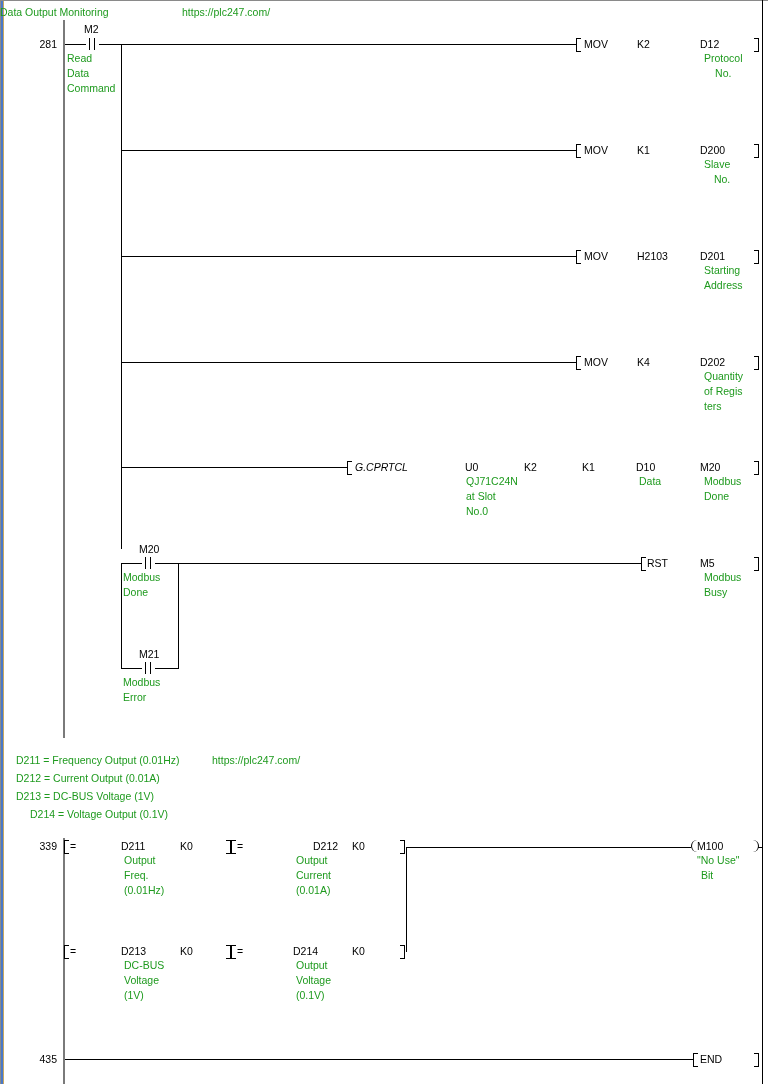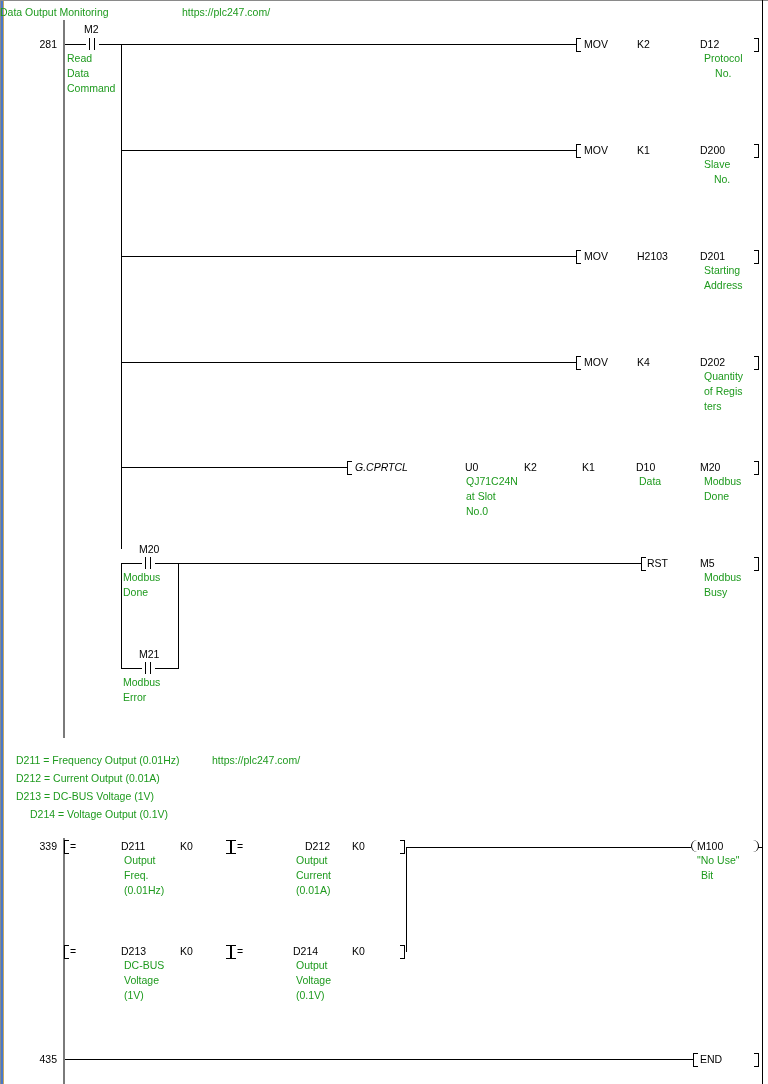--- a/index.html
+++ b/index.html
@@ -164,21 +164,21 @@
   <div class="abs" style="left:121px;top:840px;">D211</div>
   <div class="abs" style="left:180px;top:840px;">K0</div>
   <div class="bracket-r" style="left:226px;top:840px;"></div>
   <div class="bracket-l" style="left:231px;top:840px;"></div>
   <div class="abs green comment" style="left:124px;top:853px;">
     <div>Output</div>
     <div>Freq.</div>
     <div>(0.01Hz)</div>
   </div>
   <div class="abs" style="left:237px;top:840px;">=</div>
-  <div class="abs" style="left:289px;top:840px;padding-left:16px;">D212</div>
+  <div class="abs" style="left:297px;top:840px;padding-left:16px;">D212</div>
   <div class="abs" style="left:352px;top:840px;">K0</div>
   <div class="bracket-r" style="left:400px;top:840px;"></div>
   <div class="abs green comment" style="left:296px;top:853px;">
     <div>Output</div>
     <div>Current</div>
     <div>(0.01A)</div>
   </div>
 
   <div class="hline" style="left:406px;top:847px;width:285px;"></div>
   <div class="vline" style="left:406px;top:847px;height:105px;"></div>

